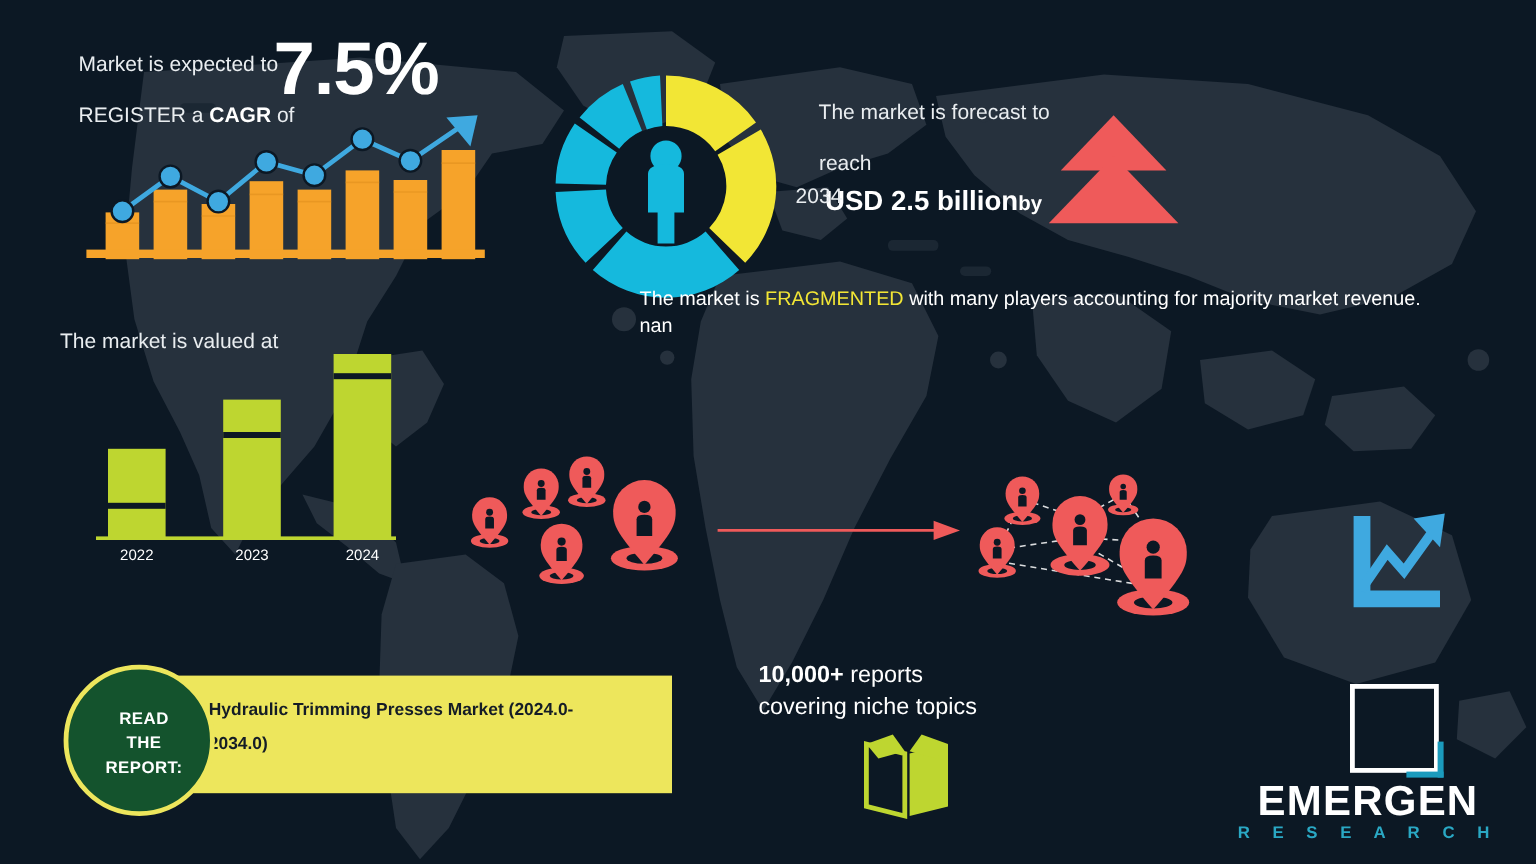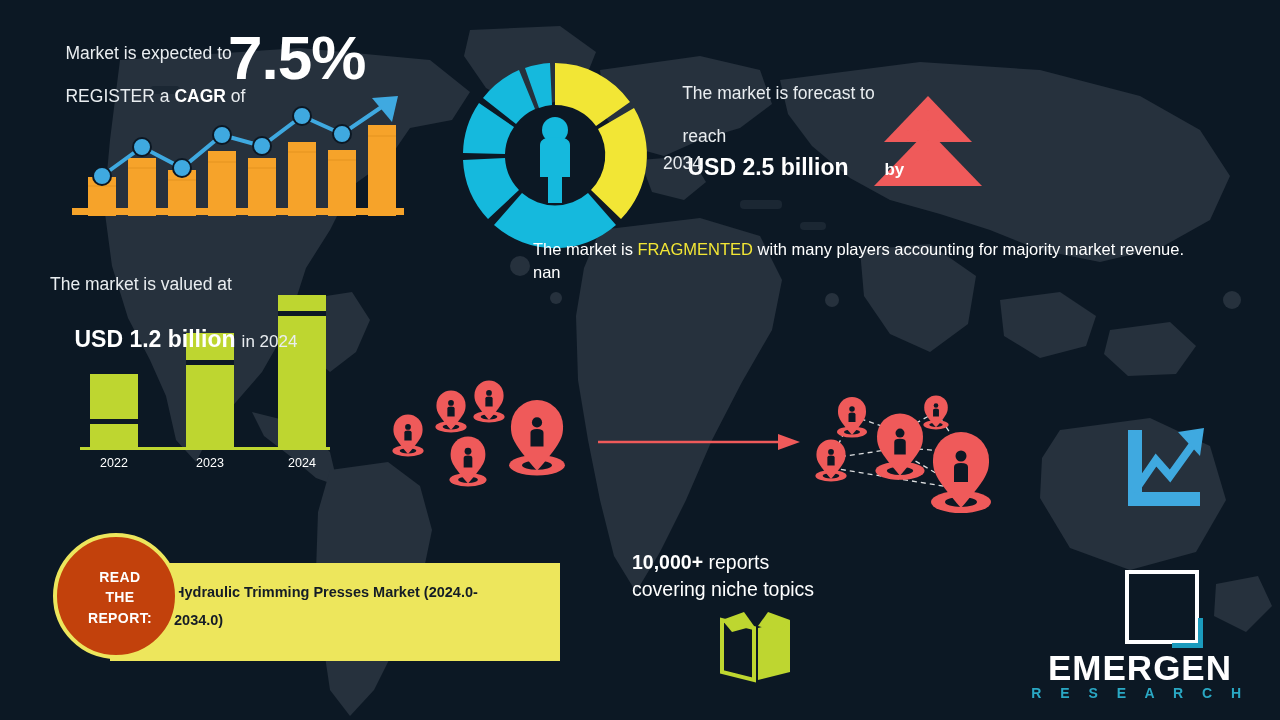--- a/index.html
+++ b/index.html
@@ -19,21 +19,21 @@
 
   
   #cagr-block{left:46px;top:22px;width:260px;font-size:17.5px;color:#e9edf0;}
   #cagr-block b{color:#ffffff;font-weight:700;}
   #cagr-value{left:228px;top:20px;font-size:62px;font-weight:700;color:#ffffff;letter-spacing:-1px;text-align:right;}
 
   
   #forecast-block{left:663px;top:62px;width:230px;font-size:17.5px;color:#e9edf0;}
   #forecast-value{left:663px;top:126px;font-size:22px;color:#ffffff;}
   #forecast-value .strong{font-weight:700;font-size:23px;}
-  #forecast-value .small{font-weight:700;font-size:17px;padding-left:36px;}
+  #forecast-value .small{font-weight:700;font-size:17px;}
   #forecast-year{left:663px;top:153px;font-size:17.5px;color:#e9edf0;}
 
   
   #fragmented{left:533px;top:238px;width:680px;font-size:16.5px;color:#ffffff;white-space:normal;line-height:1.42;}
   #fragmented .hl{color:#f2e635;}
 
   
   #valued-label{left:50px;top:274px;font-size:17.5px;color:#e9edf0;}
   #valued-value{left:50px;top:298px;font-size:22px;color:#ffffff;}
   #valued-value .strong{font-weight:700;font-size:23px;}
@@ -46,22 +46,22 @@
   .gaxis{position:absolute;left:0;bottom:20px;width:250px;height:3px;background:#bed630;}
   .glabel{position:absolute;bottom:0;font-size:12.5px;color:#ffffff;text-align:center;font-weight:400;}
 
   
   #reports-text{left:632px;top:549px;font-size:19.5px;color:#ffffff;line-height:1.38;white-space:normal;width:250px;}
   #reports-text .num{font-weight:700;}
 
   
   #banner{position:absolute;left:110px;top:563px;width:450px;height:98px;background:#ede65c;}
   #banner-text{position:absolute;left:64px;top:16px;width:330px;font-size:14.5px;font-weight:700;color:#141c26;line-height:1.9;white-space:normal;}
-  #badge{position:absolute;left:53px;top:533px;width:126px;height:126px;border-radius:50%;
-         background:#c2410c;border:4px solid #ede65c;box-sizing:border-box;}
+  #badge{position:absolute;left:53px;top:554px;width:126px;height:126px;border-radius:50%;
+         background:#14532d;border:4px solid #ede65c;box-sizing:border-box;}
   #badge-text{position:absolute;left:0;top:30px;width:126px;text-align:center;
               font-size:14px;font-weight:700;color:#ffffff;line-height:1.45;letter-spacing:.4px;}
 
   
   #logo{position:absolute;left:1020px;top:570px;width:240px;height:130px;}
   #logo-mark{position:absolute;left:105px;top:0;width:74px;height:74px;border:4px solid #ffffff;box-sizing:border-box;}
   #logo-mark-accent{position:absolute;left:152px;top:48px;width:31px;height:30px;border-right:5px solid #1b9bbd;border-bottom:5px solid #1b9bbd;box-sizing:border-box;}
   #logo-name{position:absolute;left:0;top:78px;width:240px;text-align:center;font-size:35px;font-weight:700;color:#ffffff;letter-spacing:1px;}
   #logo-sub{position:absolute;left:0;top:115px;width:240px;text-align:center;font-size:14px;font-weight:700;color:#2aa8c4;letter-spacing:7.5px;}
 </style>
@@ -253,23 +253,20 @@
   <div class="t" id="forecast-value">
     <span class="strong">USD 2.5 billion</span><span class="small">by</span>
   </div>
   <div class="t" id="forecast-year">2034</div>
 
   <div class="t" id="fragmented">
     <span>The market is </span><span class="hl">FRAGMENTED</span><span> with many players accounting for majority market revenue. nan</span>
   </div>
 
   <div class="t" id="valued-label">The market is valued at</div>
-  <div class="t" id="valued-value">
-    <span class="strong">USD 1.2 billion</span> <span class="small">in 2024</span>
-  </div>
 
   <div class="t" id="reports-text">
     <span class="num">10,000+</span><span> reports</span><br>
     <span>covering niche topics</span>
   </div>
 
   <div id="banner">
     <div id="banner-text">Hydraulic Trimming Presses Market (2024.0-2034.0)</div>
   </div>
   <div id="badge">

